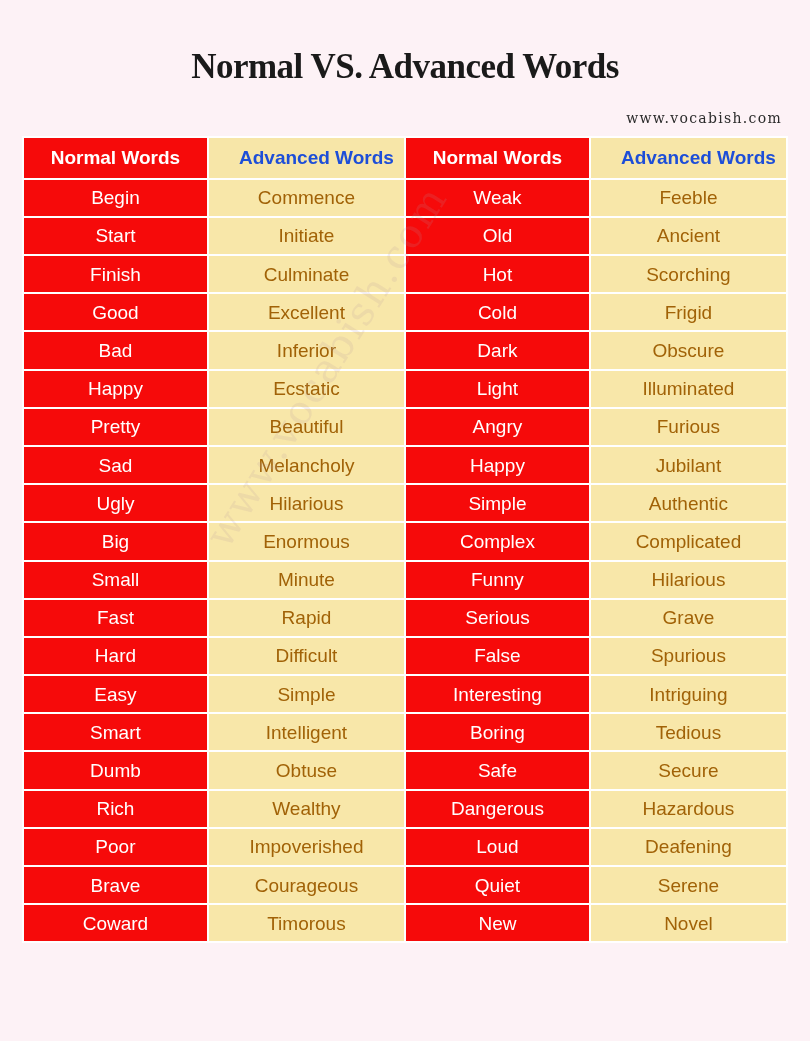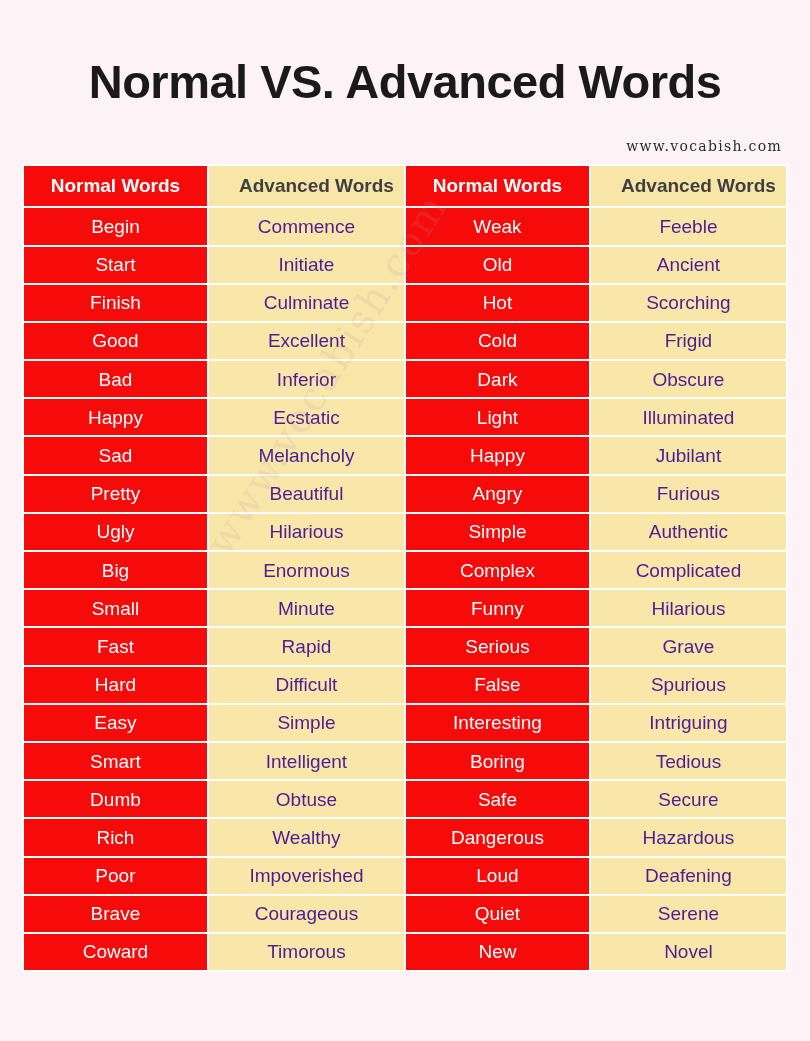--- a/index.html
+++ b/index.html
@@ -16,23 +16,23 @@
   }
   .page {
     width: 810px;
     height: 1041px;
     box-sizing: border-box;
     padding: 0 22px;
     position: relative;
   }
   .title {
     text-align: center;
-    font-family: Liberation Sans, sans-serif;
+    font-family: Liberation Serif, serif;
     font-weight: bold;
-    font-size: 47px;
+    font-size: 35px;
     letter-spacing: -0.5px;
     color: #1a1a1a;
     padding-top: 26px;
     line-height: 1.05;
     white-space: nowrap;
   }
   .site-top {
     text-align: right;
     font-family: "DejaVu Serif", serif;
     font-size: 14px;
@@ -71,37 +71,37 @@
     font-weight: bold;
     text-align: center;
     border: 2px solid #ffffff;
   }
   th.red {
     background: #f60a0a;
     color: #ffffff;
   }
   th.cream {
     background: #f7e6a8;
-    color: #404040;
+    color: #1d4ed8;
     padding-left: 21px;
   }
   td {
     height: 34.2px;
     font-size: 19px;
     text-align: center;
     border: 2px solid #ffffff;
     line-height: 1;
   }
   td.red {
     background: #f60a0a;
     color: #ffffff;
   }
   td.cream {
     background: #f8e7a9;
-    color: #4c1d95;
+    color: #a16207;
   }
 </style>
 </head>
 <body>
 
 <div class="page">
 
   <h1 class="title">Normal VS. Advanced Words</h1>
 
   <div class="site-top">www.vocabish.com</div>
@@ -154,32 +154,32 @@
         <td class="red">Dark</td>
         <td class="cream">Obscure</td>
       </tr>
       <tr>
         <td class="red">Happy</td>
         <td class="cream">Ecstatic</td>
         <td class="red">Light</td>
         <td class="cream">Illuminated</td>
       </tr>
       <tr>
+        <td class="red">Pretty</td>
+        <td class="cream">Beautiful</td>
+        <td class="red">Angry</td>
+        <td class="cream">Furious</td>
+      </tr>
+      <tr>
         <td class="red">Sad</td>
         <td class="cream">Melancholy</td>
         <td class="red">Happy</td>
         <td class="cream">Jubilant</td>
       </tr>
       <tr>
-        <td class="red">Pretty</td>
-        <td class="cream">Beautiful</td>
-        <td class="red">Angry</td>
-        <td class="cream">Furious</td>
-      </tr>
-      <tr>
         <td class="red">Ugly</td>
         <td class="cream">Hilarious</td>
         <td class="red">Simple</td>
         <td class="cream">Authentic</td>
       </tr>
       <tr>
         <td class="red">Big</td>
         <td class="cream">Enormous</td>
         <td class="red">Complex</td>
         <td class="cream">Complicated</td>

